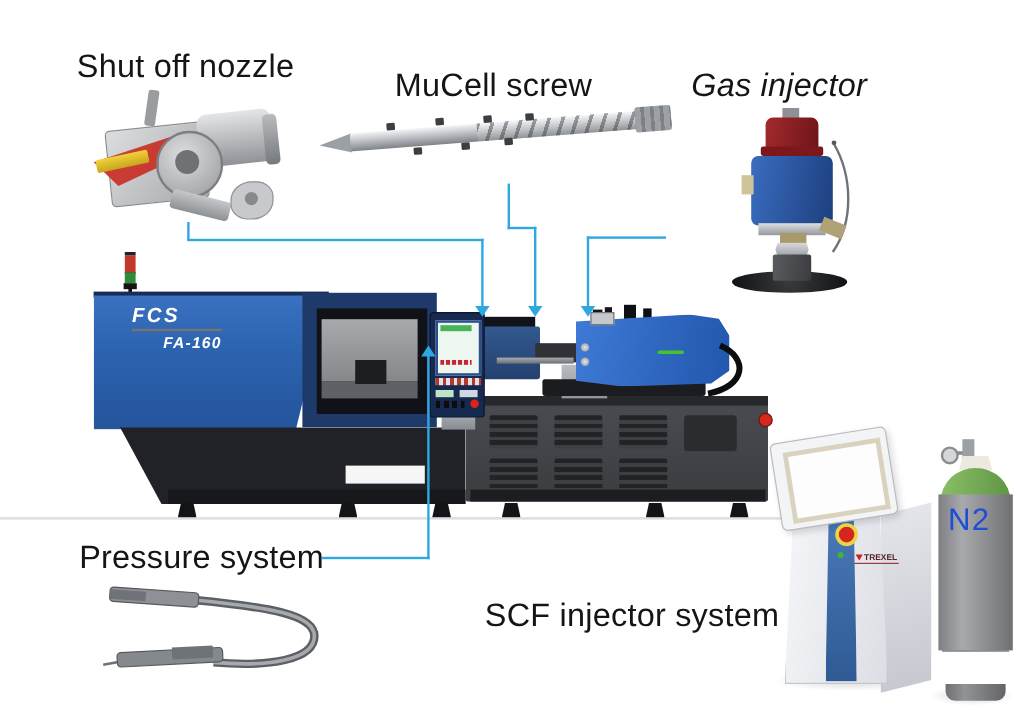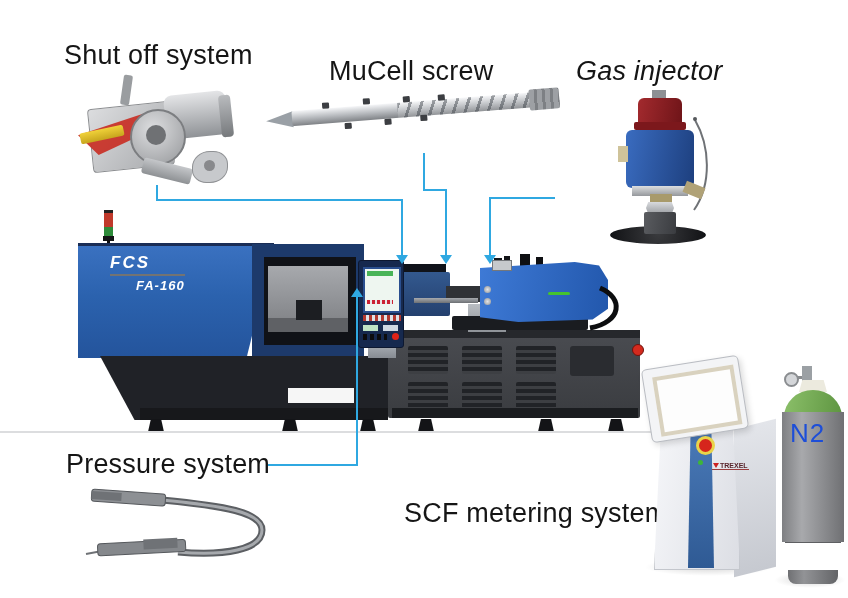--- a/index.html
+++ b/index.html
@@ -191,25 +191,25 @@
 
   .fcs-logo{left:110px;top:253px;color:#fff;font-style:italic;font-weight:bold;z-index:4;}
   .fcs-brand{font-size:17px;letter-spacing:2px;border-bottom:2px solid #737373;padding-bottom:1px;}
   .fcs-model{font-size:13px;margin-left:26px;margin-top:2px;letter-spacing:1px;}
 </style>
 </head>
 <body>
 
 <div class="stage">
 
-  <div class="lbl" style="left:64px;top:40px;">Shut off system</div>
+  <div class="lbl" style="left:64px;top:40px;">Shut off nozzle</div>
   <div class="lbl" style="left:329px;top:56px;">MuCell screw</div>
   <div class="lbl" style="left:576px;top:56px;font-style:italic;">Gas injector</div>
   <div class="lbl" style="left:66px;top:449px;">Pressure system</div>
-  <div class="lbl" style="left:404px;top:498px;">SCF metering system</div>
+  <div class="lbl" style="left:404px;top:498px;">SCF injector system</div>
 
   <div class="illus" style="left:70px;top:75px;width:175px;height:115px;">
     <div class="abs nz-pin"></div>
     <div class="abs nz-body"></div>
     <div class="abs nz-motor"></div>
     <div class="abs nz-motor-cap"></div>
     <div class="abs nz-lever"></div>
     <div class="abs nz-tip"></div>
     <div class="abs nz-flange"></div>
     <div class="abs nz-hub"></div>

